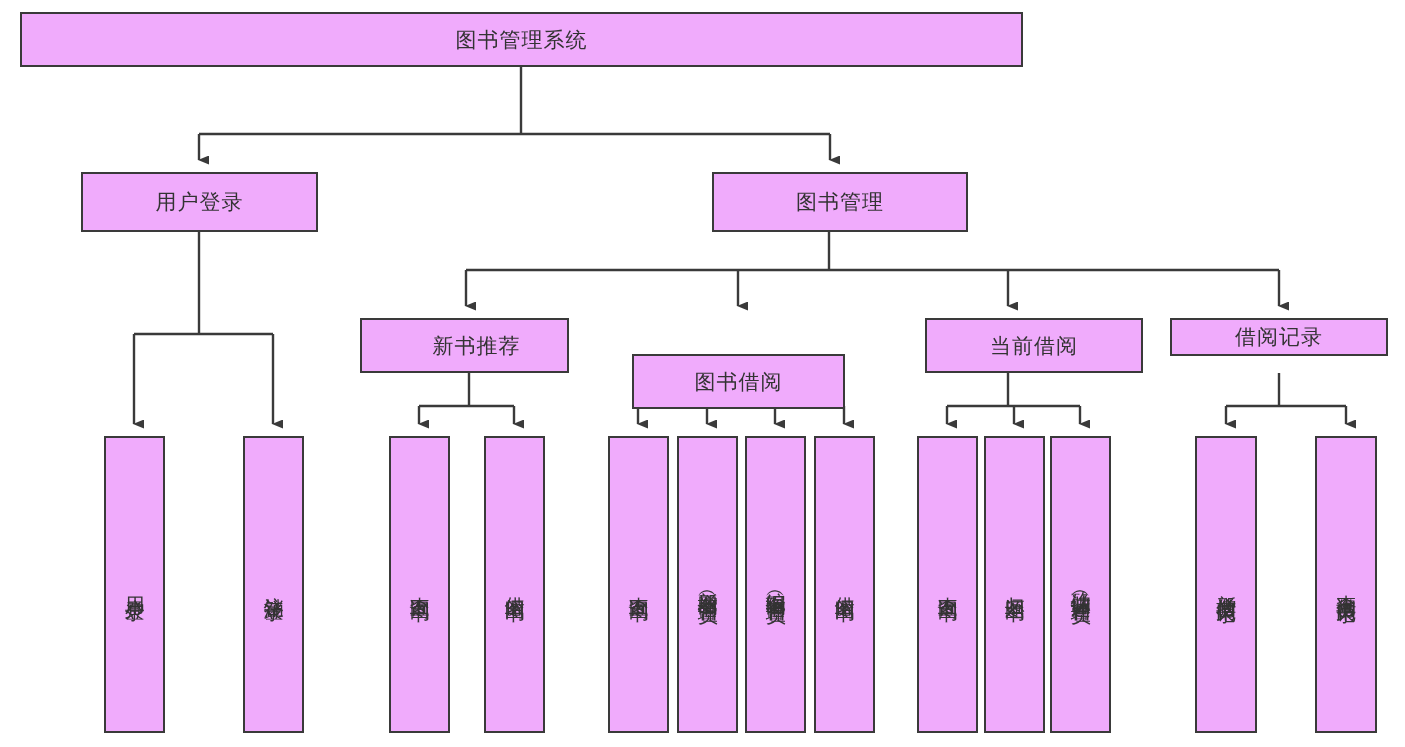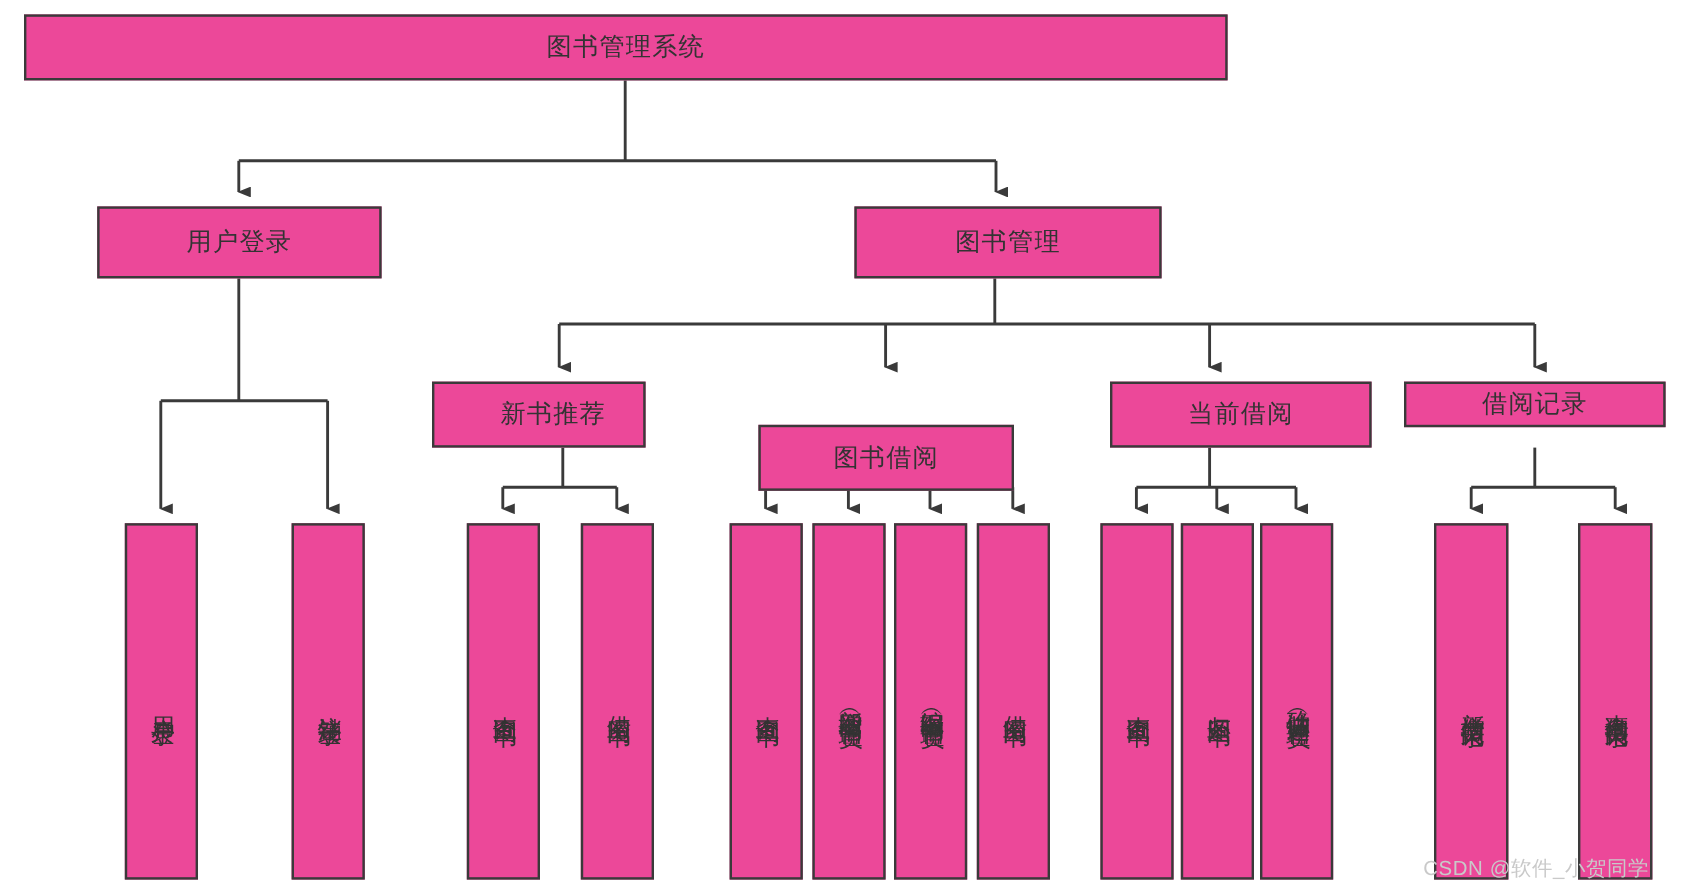--- a/index.html
+++ b/index.html
@@ -5,21 +5,21 @@
   html,body{margin:0;padding:0;background:#ffffff;}
   body{
     width:1405px;height:747px;
     font-family:"Liberation Sans","DejaVu Sans",sans-serif;
     overflow:hidden;position:relative;
   }
   #diagram-root{position:relative;width:1405px;height:747px;background:#fff;}
   svg#tree-svg{position:absolute;left:0;top:0;width:1405px;height:747px;display:block;}
   .node-box{
     position:absolute;box-sizing:border-box;
-    border:2.2px solid #3a3a3a;background:#ec4899;
+    border:2.2px solid #3a3a3a;background:#f0abfc;
     display:flex;align-items:center;justify-content:center;
     color:#333;
   }
   .node-box.horiz{
     font-size:21px;letter-spacing:1px;line-height:1.1;
   }
   .node-box.vert{
     writing-mode:vertical-rl;text-orientation:upright;
     font-size:20px;line-height:1.38;letter-spacing:2px;
     padding:4px 0;text-align:center;
@@ -105,21 +105,21 @@
 
   <div id="level1-container">
       <div class="node-box horiz" style="left: 81px; top: 172px; width: 237px; height: 60px;">
         <span class="node-label">用户登录</span>
       </div>
       <div class="node-box horiz" style="left: 712px; top: 172px; width: 256px; height: 60px;">
         <span class="node-label">图书管理</span>
       </div>
     </div>
   <div id="level2-container">
-      <div class="node-box horiz" style="left: 360px; top: 318px; width: 178px; height: 55px; padding-left: 24px;">
+      <div class="node-box horiz" style="left: 360px; top: 318px; width: 209px; height: 55px; padding-left: 24px;">
         <span class="node-label">新书推荐</span>
       </div>
       <div class="node-box horiz" style="left: 632px; top: 318px; width: 213px; height: 55px; margin-top: 36px;">
         <span class="node-label">图书借阅</span>
       </div>
       <div class="node-box horiz" style="left: 900px; top: 318px; width: 218px; height: 55px; margin-left: 25px;">
         <span class="node-label">当前借阅</span>
       </div>
       <div class="node-box horiz" style="left: 1170px; top: 318px; width: 218px; height: 38px;">
         <span class="node-label">借阅记录</span>
@@ -160,14 +160,13 @@
         <span class="node-label">确认归还（管理员）</span>
       </div>
       <div class="node-box vert" style="left: 1195px; top: 436px; width: 62px; height: 297px;">
         <span class="node-label">新增借阅记录</span>
       </div>
       <div class="node-box vert" style="left: 1315px; top: 436px; width: 62px; height: 297px;">
         <span class="node-label">查询借阅记录</span>
       </div>
     </div>
 
-  <div class="watermark">CSDN @软件_小贺同学</div>
 </div>
 
 </body></html>

